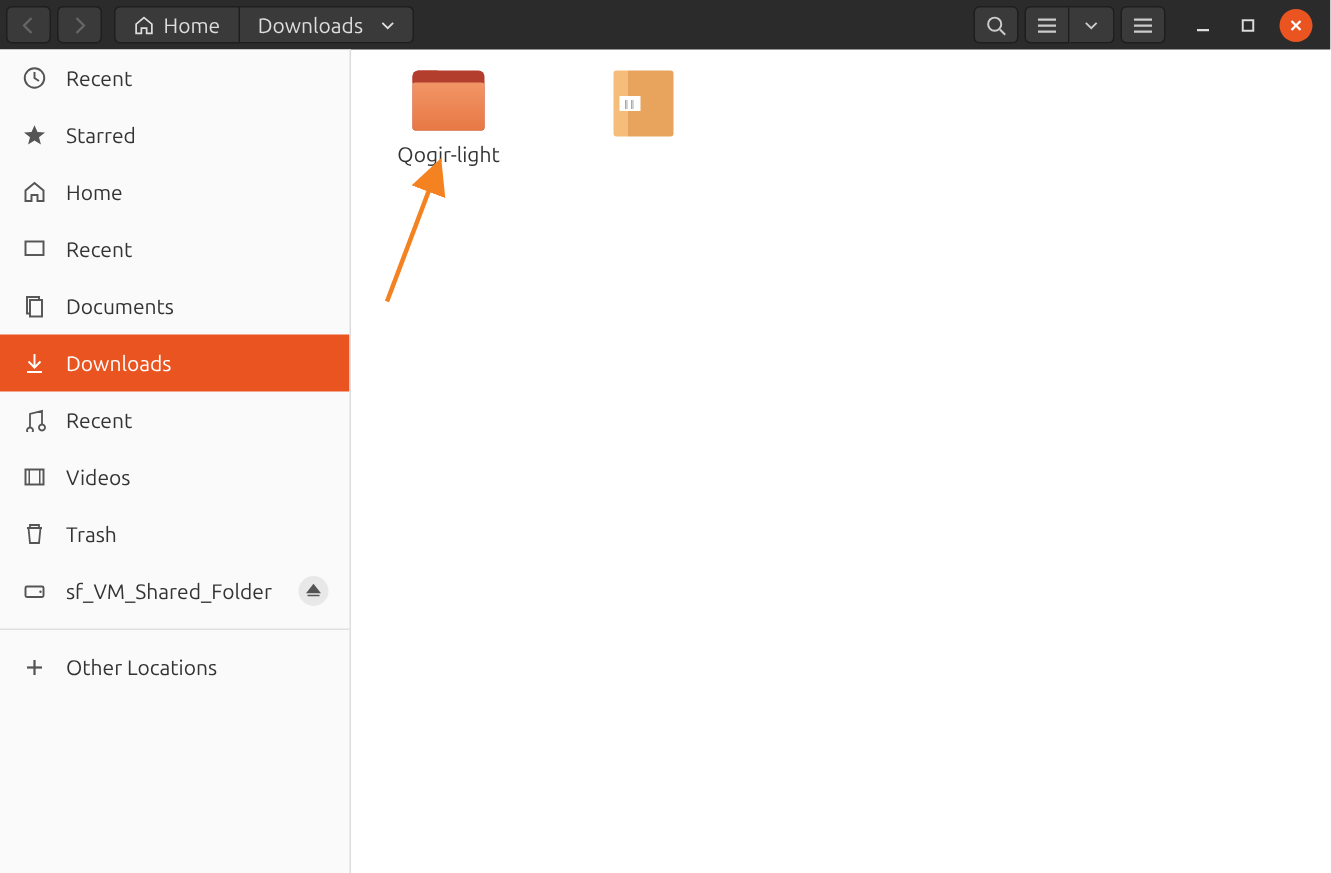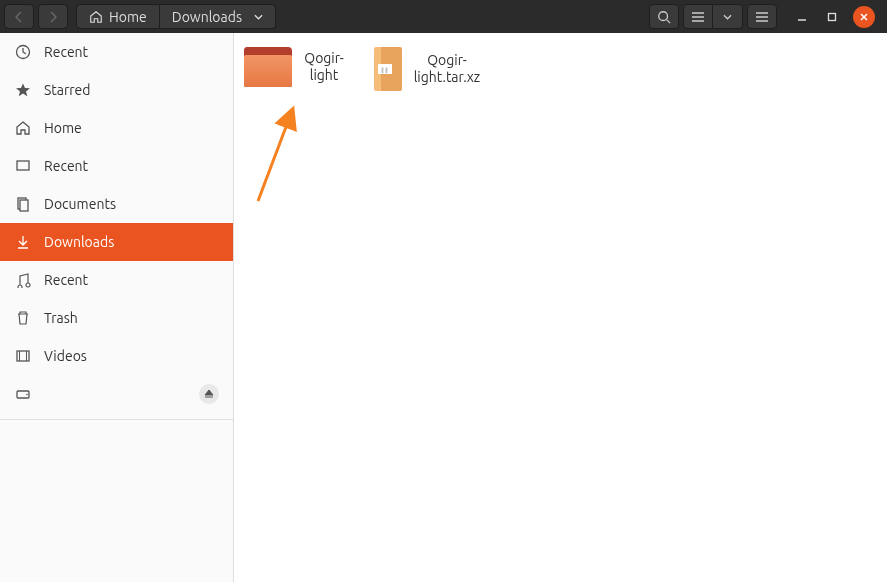--- a/index.html
+++ b/index.html
@@ -171,21 +171,21 @@
       flex: 1;
       padding: 14px 10px;
       display: flex;
       align-items: flex-start;
       gap: 20px;
       position: relative;
     }
     .file-item {
       width: 110px;
       display: flex;
-      flex-direction: row;
+      flex-direction: column;
       align-items: center;
       gap: 8px;
       cursor: pointer;
       text-align: center;
     }
     .file-label {
       color: #333;
       line-height: 1.25;
       word-break: break-word;
       max-width: 100px;
@@ -390,65 +390,74 @@
       <span class="icon">
           <svg width="16" height="16" viewBox="0 0 16 16">
             <path d="M5 13 a2 2 0 1 0 0.01 0 M5 13 V4 L13 2 V11 a2 2 0 1 1 -0.01 0" fill="none" stroke="currentColor" stroke-width="1.2"></path>
           </svg>
         </span>
       <span>Recent</span>
     </div>
     <div class="side-item">
       <span class="icon">
           <svg width="16" height="16" viewBox="0 0 16 16">
-            <path d="M3 4 H13 M5 4 V2 H11 V4 M4 4 L5 14 H11 L12 4" fill="none" stroke="currentColor" stroke-width="1.2"></path>
-          </svg>
-        </span>
-      <span>Trash</span>
-    </div>
-    <div class="side-item">
-      <span class="icon">
-          <svg width="16" height="16" viewBox="0 0 16 16">
             <rect x="2" y="3" width="12" height="10" fill="none" stroke="currentColor" stroke-width="1.3"></rect>
             <line x1="4.5" y1="3" x2="4.5" y2="13" stroke="currentColor" stroke-width="1"></line>
             <line x1="11.5" y1="3" x2="11.5" y2="13" stroke="currentColor" stroke-width="1"></line>
           </svg>
         </span>
       <span>Videos</span>
     </div>
     <div class="side-item">
       <span class="icon">
           <svg width="16" height="16" viewBox="0 0 16 16">
+            <path d="M3 4 H13 M5 4 V2 H11 V4 M4 4 L5 14 H11 L12 4" fill="none" stroke="currentColor" stroke-width="1.2"></path>
+          </svg>
+        </span>
+      <span>Trash</span>
+    </div>
+    <div class="side-item">
+      <span class="icon">
+          <svg width="16" height="16" viewBox="0 0 16 16">
             <rect x="2" y="5" width="12" height="7" rx="1" fill="none" stroke="currentColor" stroke-width="1.3"></rect>
             <circle cx="12" cy="8.5" r="0.8" fill="currentColor"></circle>
           </svg>
         </span>
+      <span>sf_VM_Shared_Folder</span>
       <span class="eject">
         <svg width="10" height="10" viewBox="0 0 10 10">
             <path d="M5 1 L9 6 H1 Z M1 8 H9" fill="currentColor" stroke="currentColor" stroke-width="1"></path>
           </svg>
       </span>
     </div>
     <div class="side-sep"></div>
+    <div class="side-item">
+      <span class="icon">
+          <svg width="14" height="14" viewBox="0 0 14 14">
+            <line x1="7" y1="2" x2="7" y2="12" stroke="currentColor" stroke-width="1.5"></line>
+            <line x1="2" y1="7" x2="12" y2="7" stroke="currentColor" stroke-width="1.5"></line>
+          </svg>
+        </span>
+      <span>Other Locations</span>
+    </div>
   </div>
 
   <div class="content">
     <div class="file-item">
       <div class="folder-icon">
         <div class="folder-tab"></div>
         <div class="folder-back"></div>
         <div class="folder-front"></div>
       </div>
       <div class="file-label">Qogir-light</div>
     </div>
     <div class="file-item">
       <div class="archive-icon">
         <div class="archive-label-block">∥∥</div>
       </div>
-      <div class="file-label">Qogir-light.tar.xz</div>
     </div>
 
     <svg class="annotation-arrow" width="60" height="110" viewBox="0 0 60 110">
       <defs>
         <marker id="ah" markerWidth="8" markerHeight="8" refX="6" refY="4" orient="auto">
           <path d="M0 0 L8 4 L0 8 Z" fill="#f58220"></path>
         </marker>
       </defs>
       <line x1="8" y1="100" x2="42" y2="10" stroke="#f58220" stroke-width="3" marker-end="url(#ah)"></line>
     </svg>

